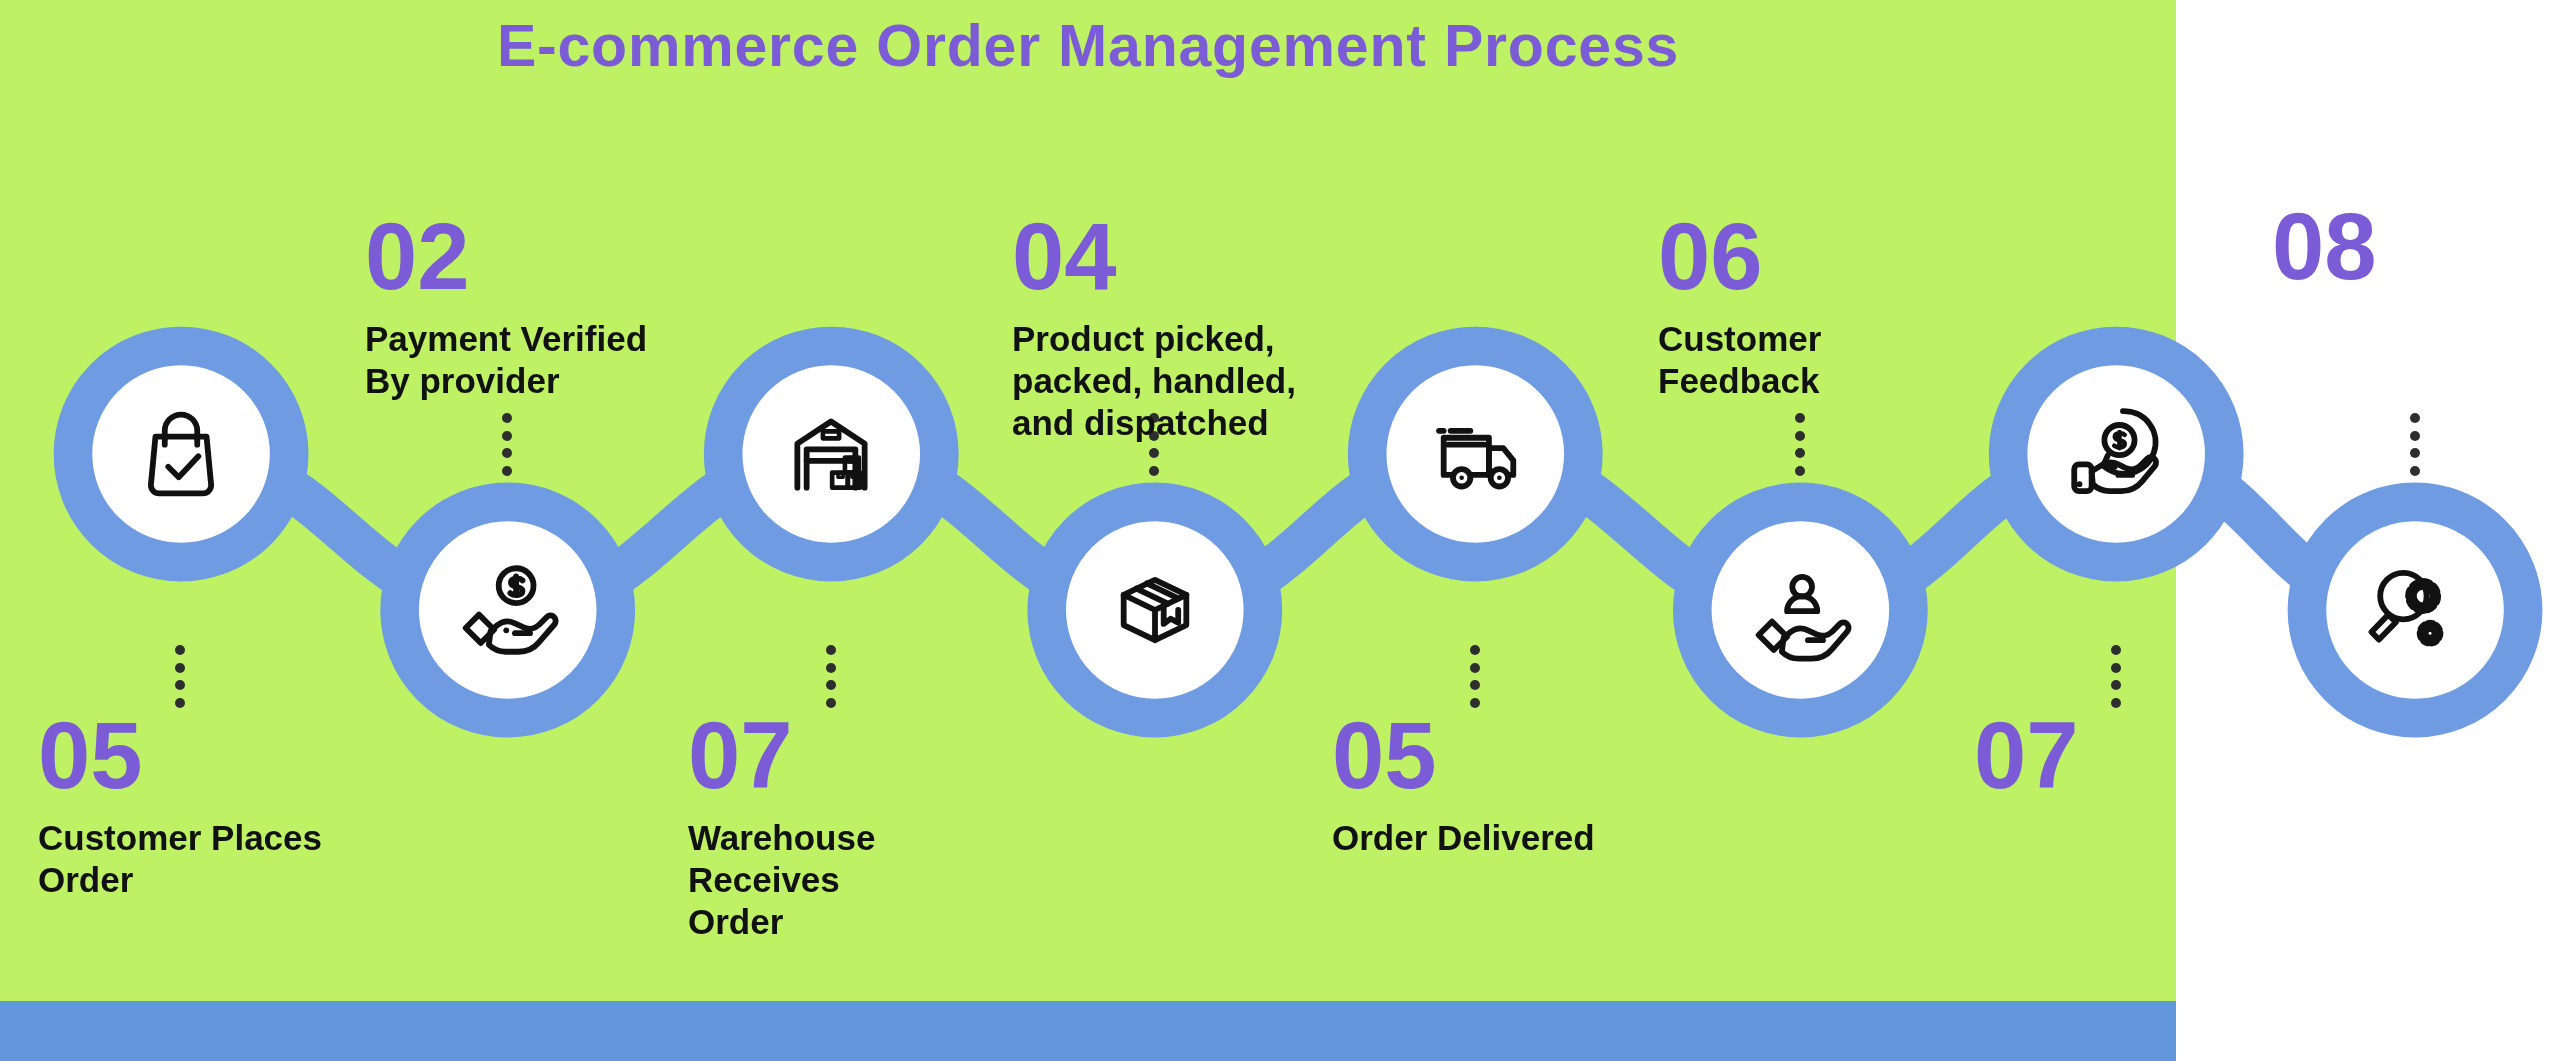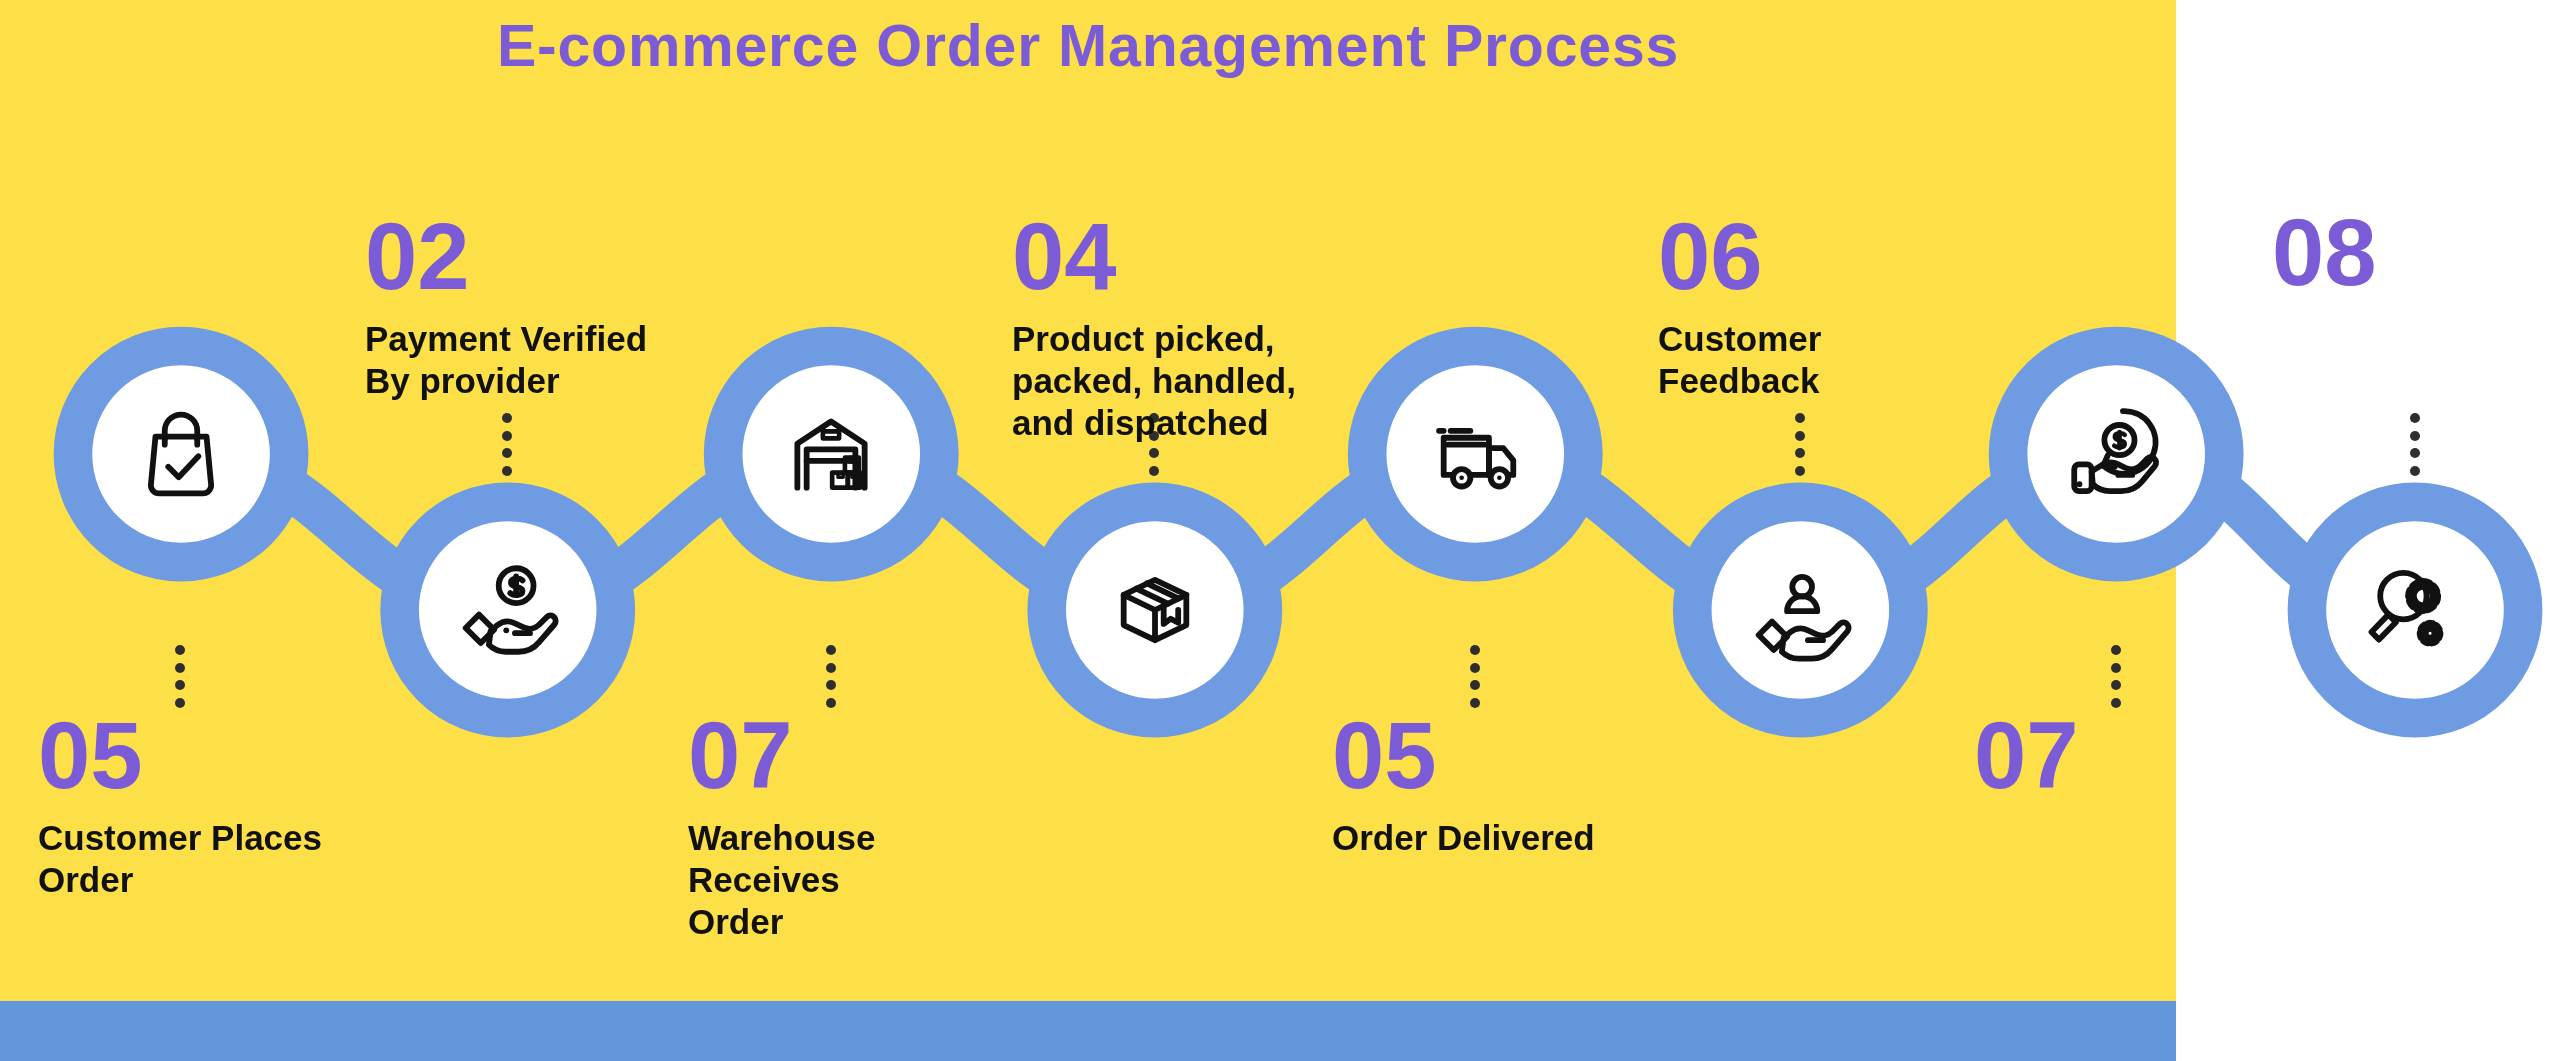--- a/index.html
+++ b/index.html
@@ -5,21 +5,21 @@
   :root{
     --band:#6E9BE2;
     --bar:#6297DC;
     --accent:#7C5CD6;
     --ink:#111111;
     --dots:#2e2e2e;
   }
   html,body{margin:0;padding:0;background:#fff;}
   body{width:2576px;height:1061px;overflow:hidden;}
   #canvas{
-    position:relative;width:2176px;height:1061px;background:#fde047;
+    position:relative;width:2176px;height:1061px;background:#bef264;
     font-family:"Liberation Sans", sans-serif;
   }
   .title{
     position:absolute;left:0;right:0;top:12.4px;text-align:center;
     font-size:59px;font-weight:800;letter-spacing:0.8px;color:var(--accent);
   }
   .wave{position:absolute;left:0;top:0;width:2576px;height:1061px;}
   .step{position:absolute;}
   .num{
     font-size:94px;font-weight:800;line-height:1;color:var(--accent);margin-top:8px;
@@ -235,19 +235,19 @@
     <div class="num">05</div>
     <div class="label">Order Delivered</div>
   </div>
   <div class="step" style="left:1658px;top:202px;width:324px">
     <div class="num">06</div>
     <div class="label">Customer Feedback</div>
   </div>
   <div class="step" style="left:1974px;top:701px;width:324px">
     <div class="num">07</div>
   </div>
-  <div class="step" style="left:2272px;top:198px;width:301px">
+  <div class="step" style="left:2272px;top:192px;width:301px">
     <div class="num">08</div>
   </div>
 
   <div class="bottom-bar"></div>
 </div>
 
 
 </body></html>

